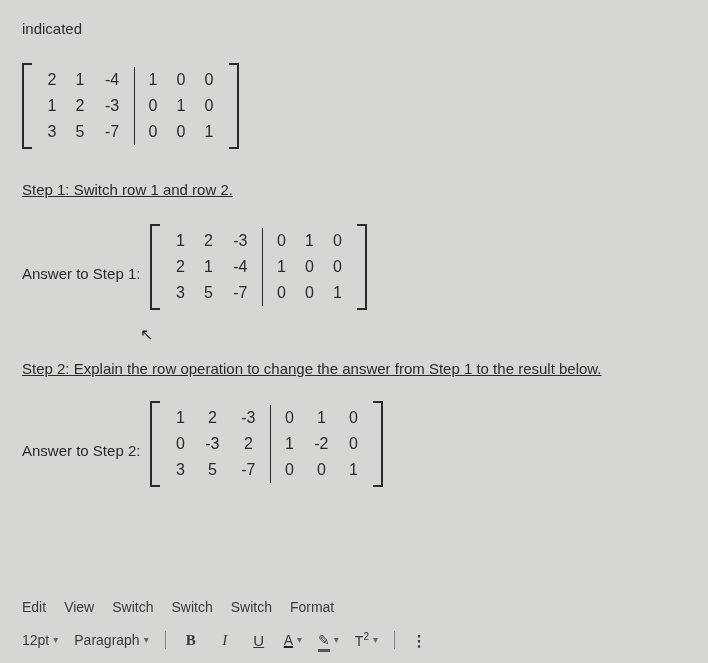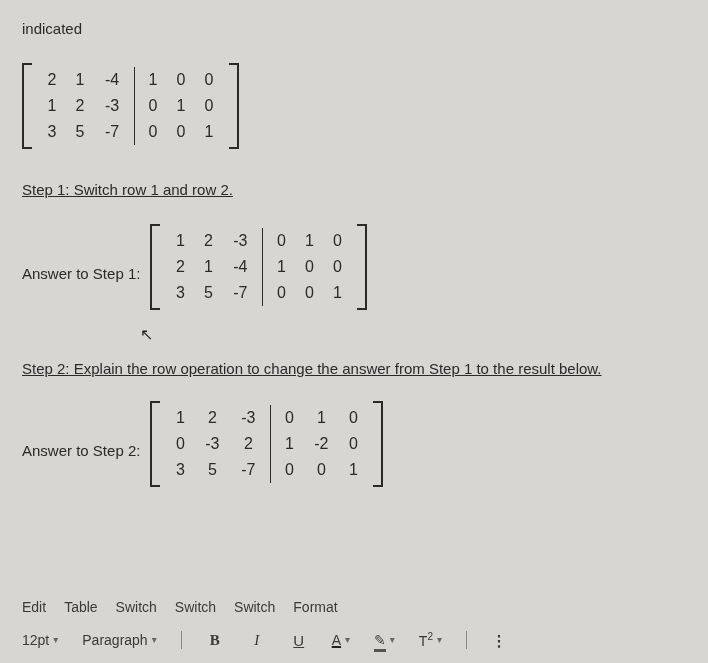--- a/index.html
+++ b/index.html
@@ -58,21 +58,21 @@
       display: flex;
       gap: 18px;
       font-size: 14px;
       color: #3a3a3a;
       margin-bottom: 12px;
     }
     .menu-row span { cursor: pointer; }
     .toolbar-row {
       display: flex;
       align-items: center;
-      gap: 24px;
+      gap: 16px;
       font-size: 14px;
       color: #3a3a3a;
     }
     .tb-select { display: inline-flex; align-items: center; gap: 4px; cursor: pointer; }
     .divider { width: 1px; height: 18px; background: #888; }
     .tb-btn { cursor: pointer; min-width: 18px; text-align: center; font-size: 15px; }
     .bold { font-weight: bold; font-family: Georgia, serif; }
     .italic { font-style: italic; font-family: Georgia, serif; }
     .underline { text-decoration: underline; }
     .chev { font-size: 10px; color: #666; }
@@ -203,21 +203,21 @@
       </div>
     </div>
     <div class="bracket right"></div>
   </div>
 </div>
 
 
 <div class="editor-bar">
   <div class="menu-row">
     <span>Edit</span>
-    <span>Table</span>
+    <span>View</span>
     <span>Switch</span>
     <span>Switch</span>
     <span>Switch</span>
     <span>Format</span>
   </div>
   <div class="toolbar-row">
     <span class="tb-select">
       <span>12pt</span>
       <span class="chev">▾</span>
     </span>

